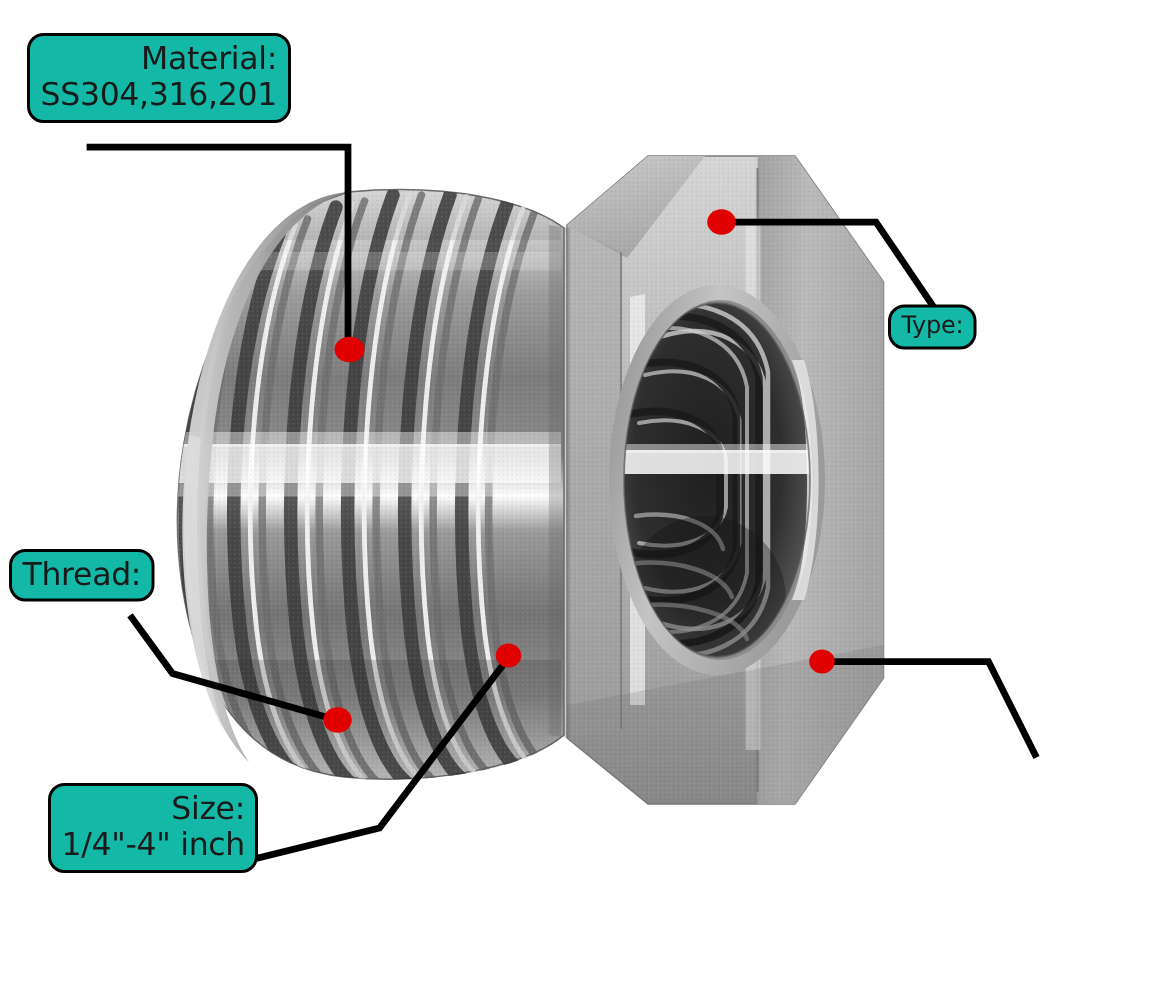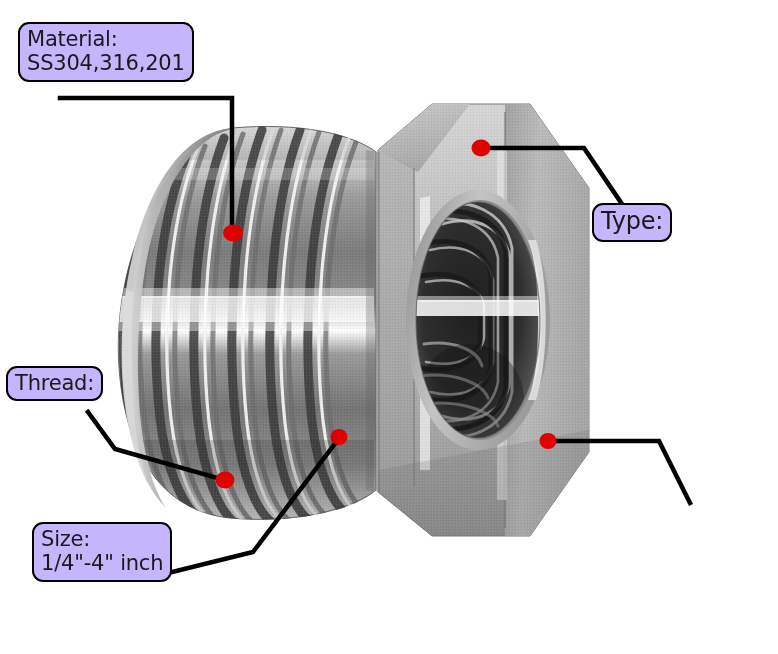--- a/index.html
+++ b/index.html
@@ -20,36 +20,37 @@
   }
   #artboard {
     position: absolute;
     left: 0;
     top: 0;
     width: 778px;
     height: 654px;
   }
   .callout {
     position: absolute;
-    background: #c4b5fd;
+    background: #14b8a6;
     border: 2px solid #000000;
     border-radius: 11px;
     box-sizing: border-box;
     padding: 3px 7px 4px 7px;
     color: #1a1a1a;
     line-height: 1.16;
     white-space: nowrap;
     z-index: 30;
+    text-align: right;
   }
   .callout .line {
     display: block;
     font-size: 21px;
     letter-spacing: -0.2px;
   }
-  .callout.big .line { font-size: 24px; }
+  .callout.big .line { font-size: 16px; }
 
   
   #cal-material { left: 18px;  top: 22px;  }
   #cal-type     { left: 592px; top: 203px; }
   #cal-thread   { left: 6px;   top: 334px; margin-top: 32px; }
   #cal-size     { left: 6px;   top: 522px; margin-left: 26px; }
   #cal-pressure { left: 608px; top: 505px; }
 </style>
 </head>
 <body>

